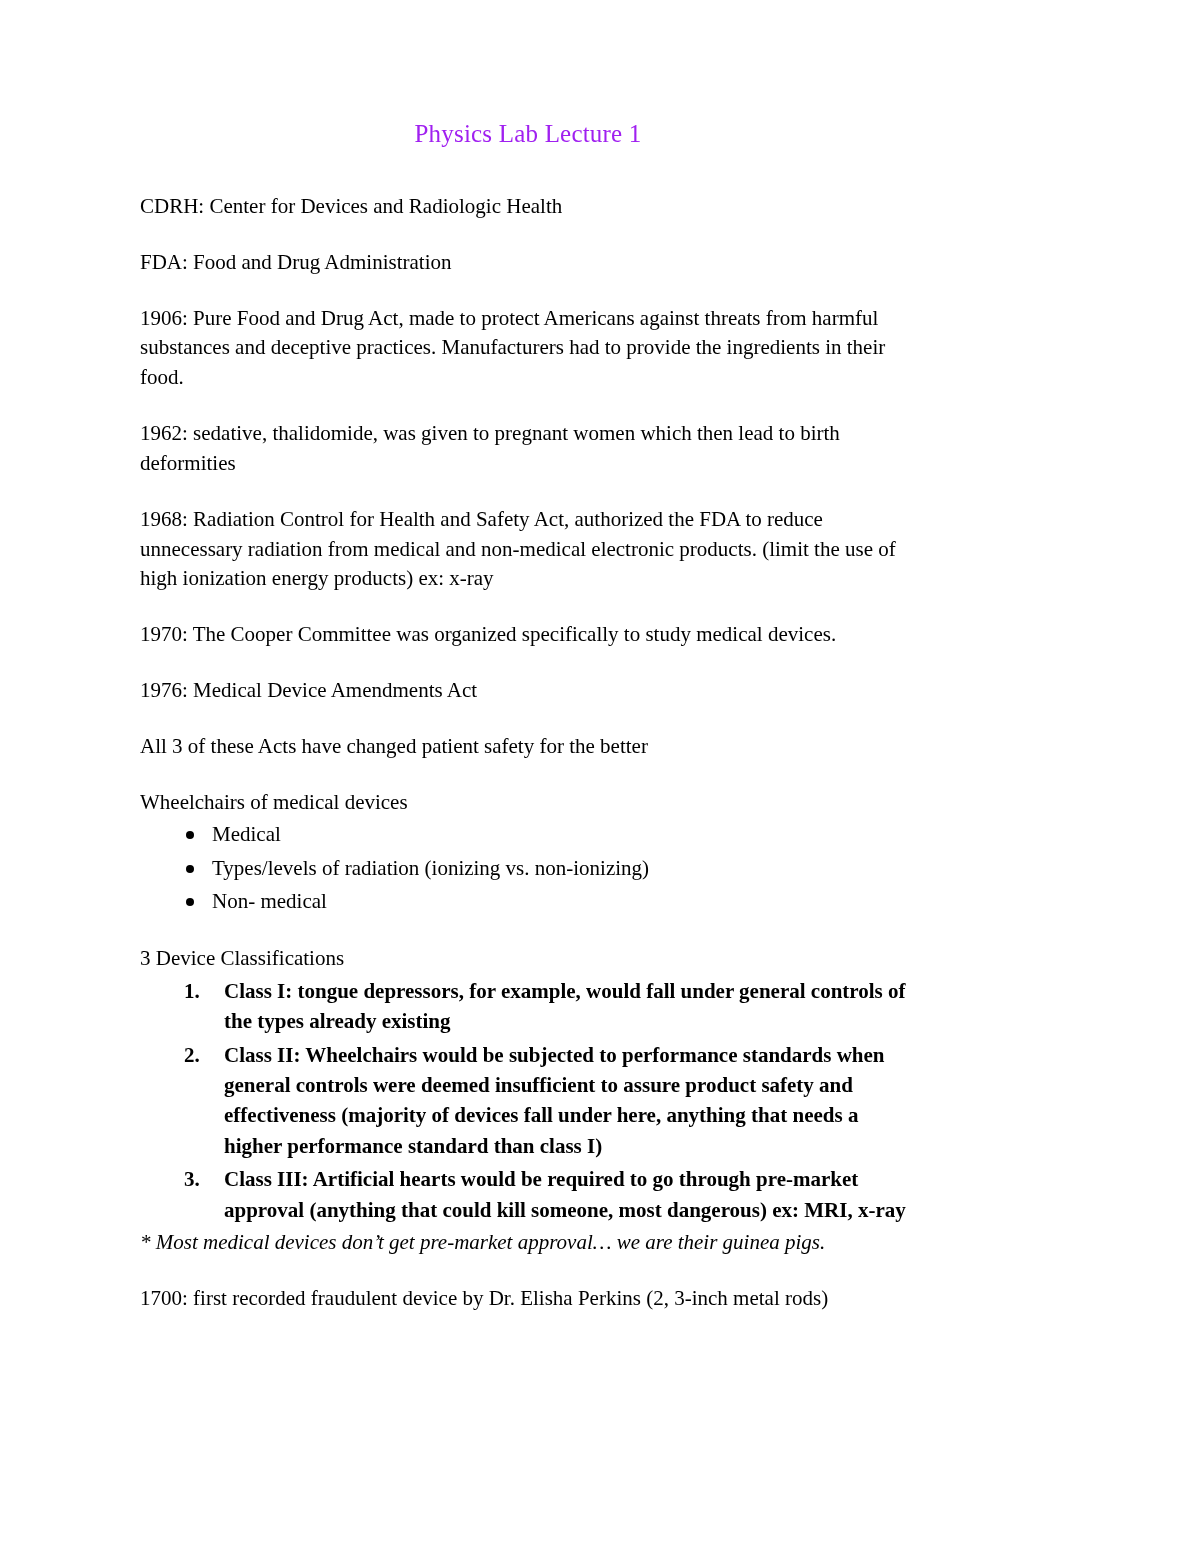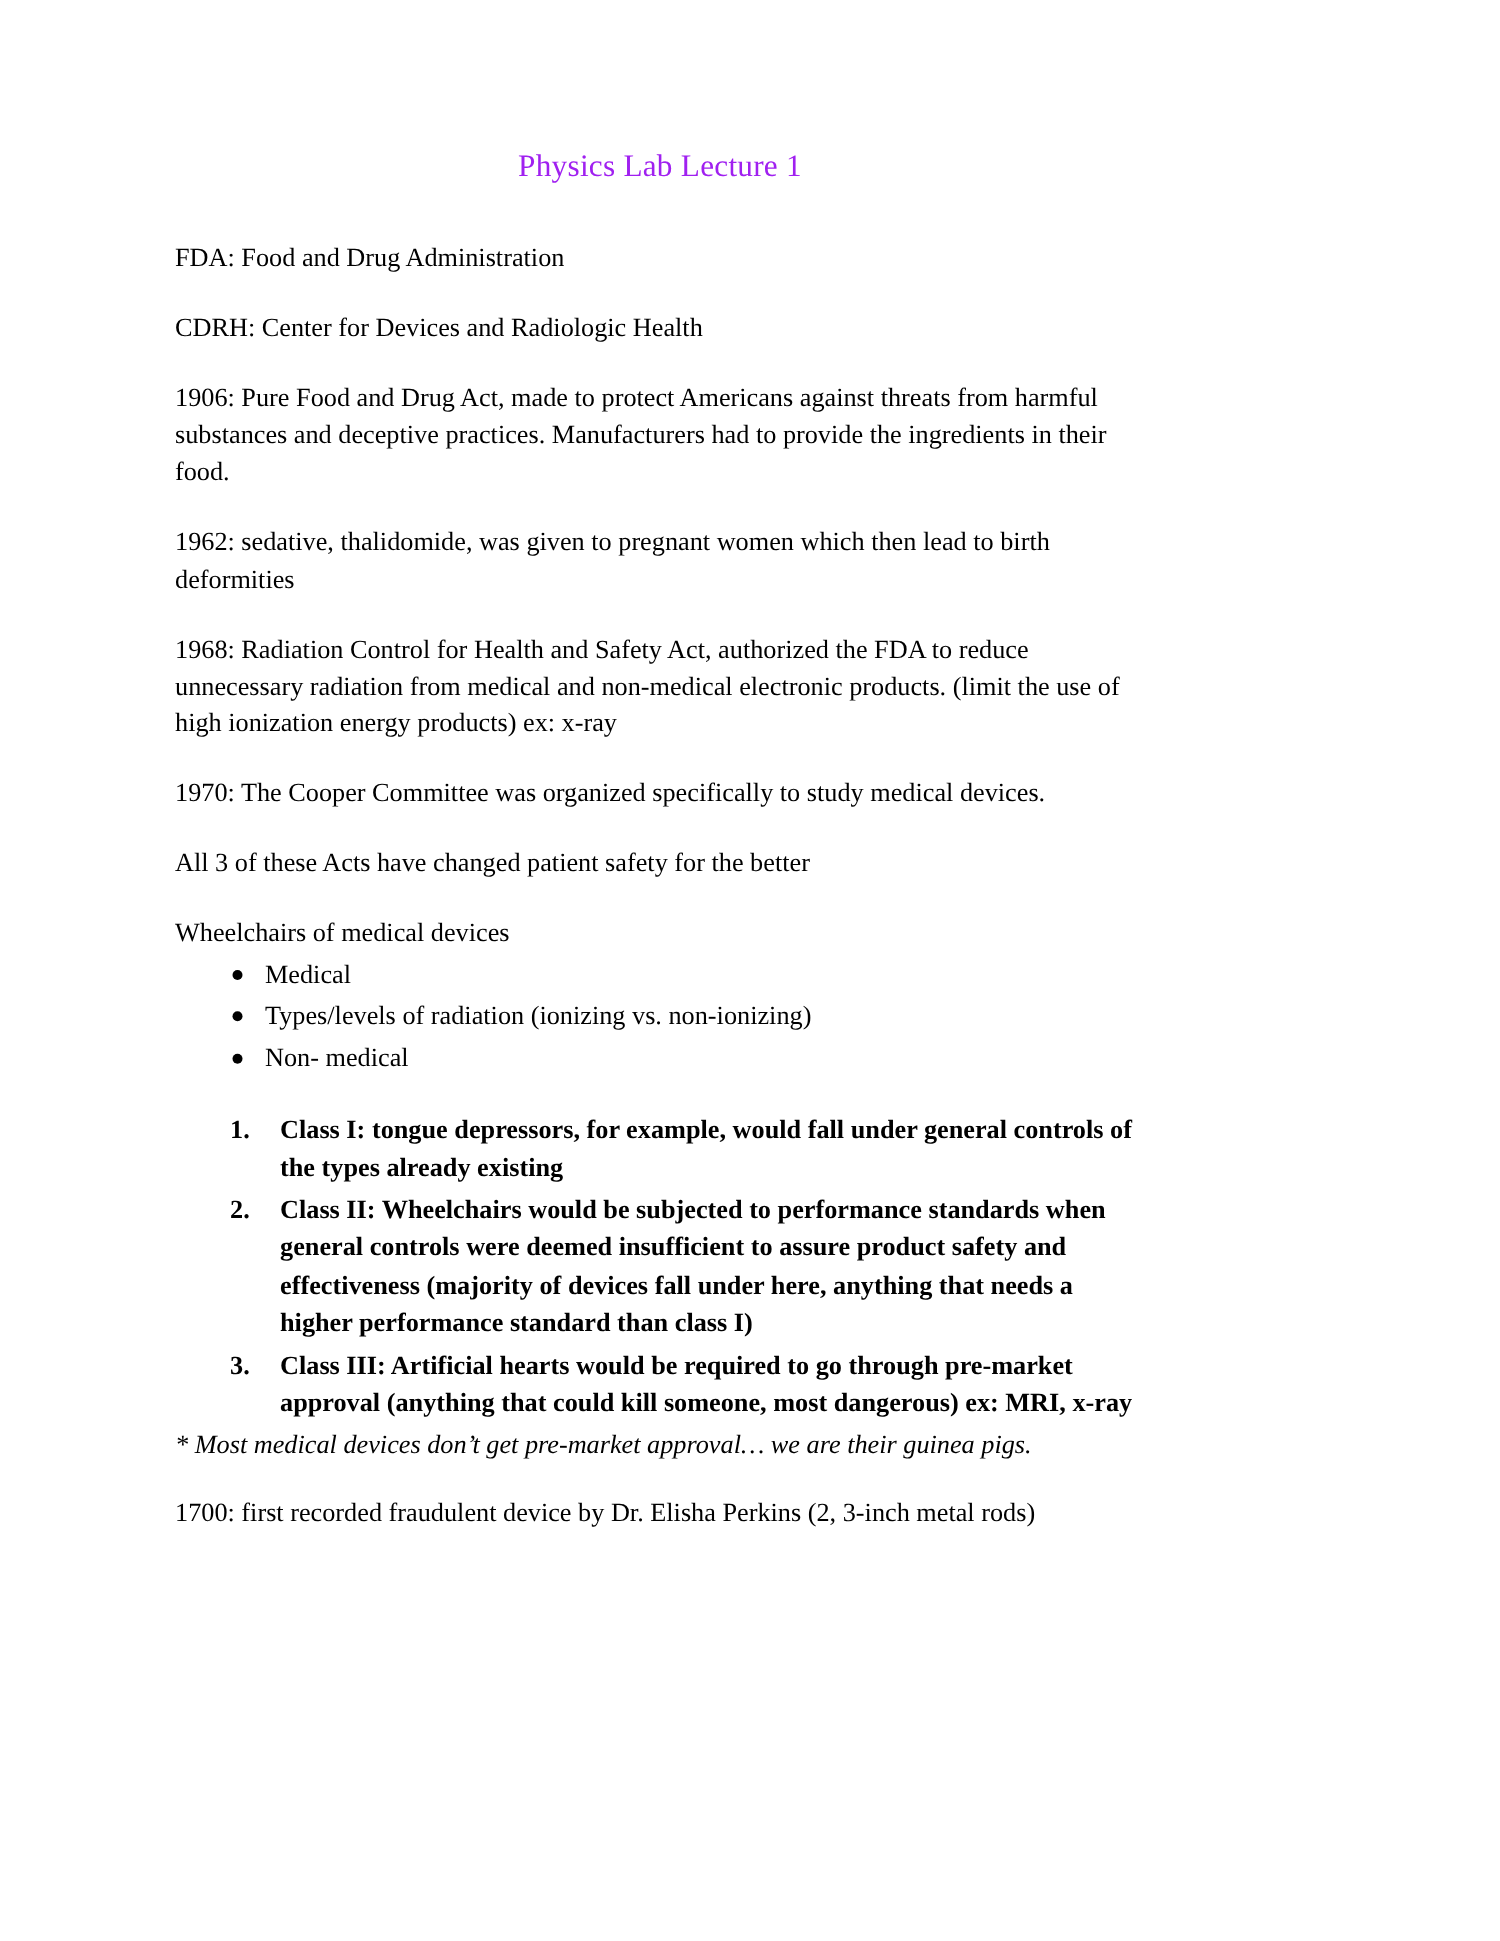--- a/index.html
+++ b/index.html
@@ -89,43 +89,45 @@
     font-style: italic;
   }
 </style>
 </head>
 <body>
 
 <div class="page">
 
   <h1 class="doc-title" style="color: rgb(160, 32, 240);">Physics Lab Lecture 1</h1>
 
+  <p class="para">CDRH: Center for Devices and Radiologic Health</p>
+
   <p class="para">FDA: Food and Drug Administration</p>
-
-  <p class="para">CDRH: Center for Devices and Radiologic Health</p>
 
   <p class="para">1906: Pure Food and Drug Act, made to protect Americans against threats from harmful substances and deceptive practices. Manufacturers had to provide the ingredients in their food.</p>
 
   <p class="para">1962: sedative, thalidomide, was given to pregnant women which then lead to birth deformities</p>
 
   <p class="para">1968: Radiation Control for Health and Safety Act, authorized the FDA to reduce unnecessary radiation from medical and non-medical electronic products. (limit the use of high ionization energy products) ex: x-ray</p>
 
   <p class="para">1970: The Cooper Committee was organized specifically to study medical devices.</p>
 
+  <p class="para">1976: Medical Device Amendments Act</p>
 
   <p class="para">All 3 of these Acts have changed patient safety for the better</p>
 
   <p class="para nogap">Wheelchairs of medical devices</p>
   <ul class="bullets">
     <li>Medical</li>
     <li>Types/levels of radiation (ionizing vs. non-ionizing)</li>
     <li>Non- medical</li>
   </ul>
 
 
+  <p class="para nogap">3 Device Classifications</p>
   <ol class="numbered">
     <li>Class I: tongue depressors, for example, would fall under general controls of the types already existing</li>
     <li>Class II: Wheelchairs would be subjected to performance standards when general controls were deemed insufficient to assure product safety and effectiveness (majority of devices fall under here, anything that needs a higher performance standard than class I)</li>
     <li>Class III: Artificial hearts would be required to go through pre-market approval (anything that could kill someone, most dangerous) ex: MRI, x-ray</li>
   </ol>
 
   <div class="note-line">* Most medical devices don’t get pre-market approval… we are their guinea pigs.</div>
 
   <p class="para">1700: first recorded fraudulent device by Dr. Elisha Perkins (2, 3-inch metal rods)</p>
 

